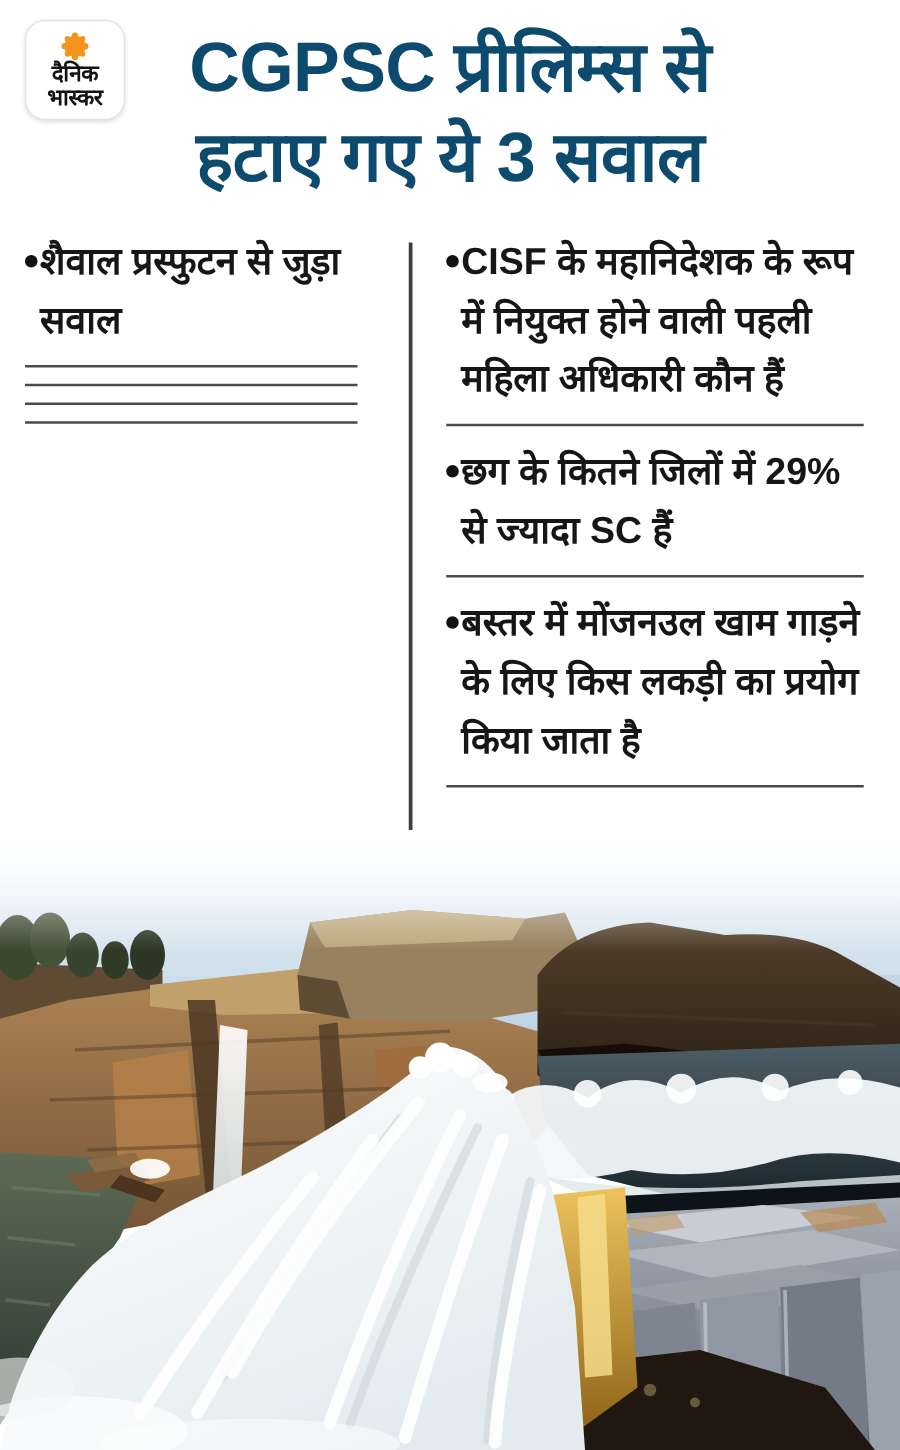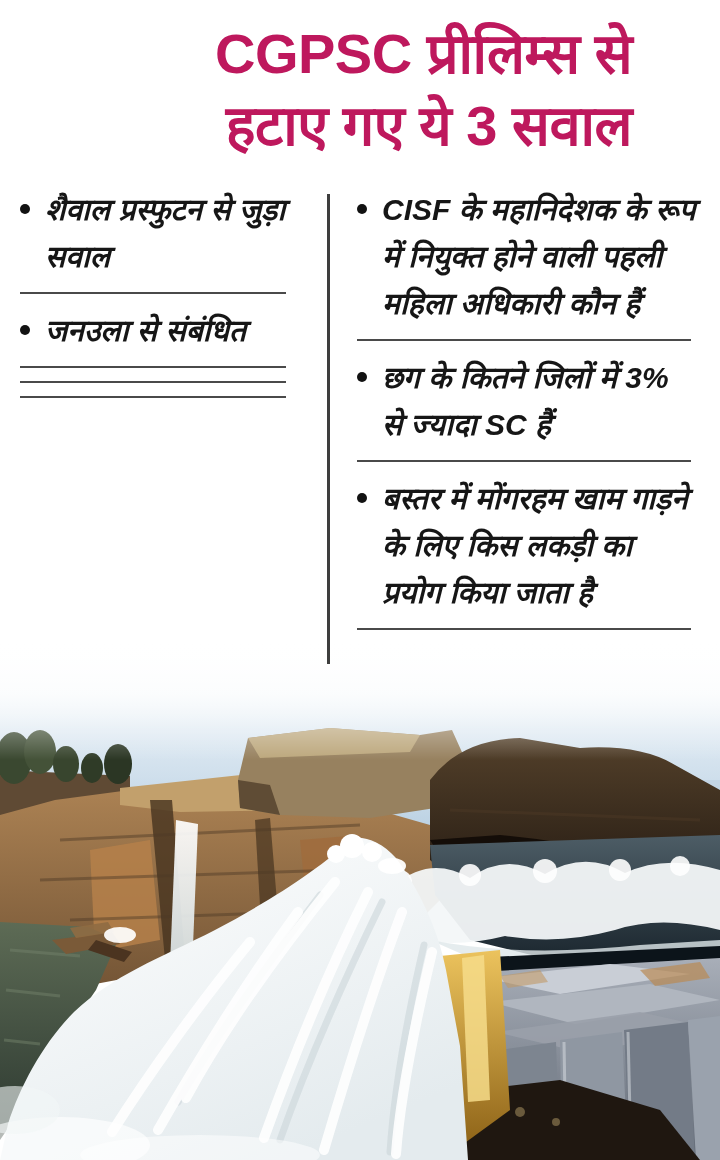--- a/index.html
+++ b/index.html
@@ -16,31 +16,31 @@
     background:#ffffff;border:1px solid #e4e4e4;border-radius:16px;
     box-shadow:0 1px 4px rgba(0,0,0,.14);
     display:flex;flex-direction:column;align-items:center;justify-content:center;
     z-index:5;
   }
   .logo-sun{width:26px;height:24px;margin-bottom:1px;}
   .logo-text span{display:block;font-weight:bold;font-size:18px;line-height:19px;
     color:#131313;text-align:center;letter-spacing:-0.3px;}
   .title{
     position:absolute;top:18px;left:88px;width:544px;margin:0;z-index:4;
-    text-align:right;font-weight:800;font-size:56px;line-height:72px;
-    color:#be185d;letter-spacing:-0.5px;
+    text-align:center;font-weight:800;font-size:56px;line-height:72px;
+    color:#0c4a6e;letter-spacing:-0.5px;
   }
   .title span{display:block;white-space:nowrap;}
   
   .columns{position:absolute;top:186px;left:0;width:720px;z-index:4;}
   .col{position:absolute;top:0;}
   .col-left{left:20px;width:306px;}
   .col-right{left:357px;width:340px;}
   .vdivider{position:absolute;left:327px;top:8px;width:3px;height:470px;background:#3e3e3e;}
-  .q-item{display:flex;gap:15px;font-style:italic;}
+  .q-item{display:flex;gap:2px;}
   .bullet{flex:0 0 auto;width:10px;height:10px;border-radius:50%;background:#121212;margin-top:18px;}
   .q-text{margin:0;font-size:30px;line-height:47px;font-weight:600;color:#161616;}
   .rule{height:2px;background:#4a4a4a;margin:12px 0 13px 0;}
   .col-left .rule{width:266px;}
   .col-right .rule{width:334px;}
 </style>
 </head>
 <body>
 
 <div class="page">
@@ -201,56 +201,71 @@
       <circle cx="336" cy="214" r="9" fill="#ffffff"></circle>
       <ellipse cx="392" cy="226" rx="14" ry="8" fill="#ffffff" opacity="0.95"></ellipse>
       <ellipse cx="60" cy="505" rx="90" ry="28" fill="#ffffff" opacity="0.65"></ellipse>
       <ellipse cx="15" cy="470" rx="45" ry="24" fill="#f2f7f7" opacity="0.6"></ellipse>
       <ellipse cx="200" cy="515" rx="120" ry="20" fill="#ffffff" opacity="0.5"></ellipse>
     </g>
 
     <rect x="0" y="0" width="720" height="120" fill="url(#fadeW)"></rect>
   </svg>
 
+  <div class="logo">
+    <svg class="logo-sun" viewBox="0 0 26 24" aria-hidden="true">
+      <g fill="#f6921e">
+        <circle cx="13" cy="12" r="8.5"></circle>
+        <circle cx="13" cy="3.5" r="2.6"></circle>
+          <circle cx="13" cy="20.5" r="2.6"></circle>
+        <circle cx="4.8" cy="12" r="2.6"></circle>
+          <circle cx="21.2" cy="12" r="2.6"></circle>
+        <circle cx="7" cy="6" r="2.3"></circle>
+          <circle cx="19" cy="6" r="2.3"></circle>
+        <circle cx="7" cy="18" r="2.3"></circle>
+          <circle cx="19" cy="18" r="2.3"></circle>
+      </g>
+    </svg>
+    <div class="logo-text">
+      <span>दैनिक</span>
+      <span>भास्कर</span>
+    </div>
+  </div>
 
   <h1 class="title">
     <span>CGPSC प्रीलिम्स से</span>
     <span>हटाए गए ये 3 सवाल</span>
   </h1>
 
   <div class="columns">
     <div class="vdivider"></div>
 
     <div class="col col-left">
       <div class="q-item">
         <span class="bullet"></span>
         <p class="q-text">शैवाल प्रस्फुटन से जुड़ा सवाल</p>
       </div>
       <div class="rule"></div>
-      <div class="q-item">
-        <span class="bullet"></span>
-        <p class="q-text">जनउला से संबंधित</p>
-      </div>
       <div class="rule"></div>
       <div class="rule"></div>
       <div class="rule"></div>
     </div>
 
     <div class="col col-right">
       <div class="q-item">
         <span class="bullet"></span>
         <p class="q-text">CISF के महानिदेशक के रूप में नियुक्त होने वाली पहली महिला अधिकारी कौन हैं</p>
       </div>
       <div class="rule"></div>
       <div class="q-item">
         <span class="bullet"></span>
-        <p class="q-text">छग के कितने जिलों में 3% से ज्यादा SC हैं</p>
-      </div>
-      <div class="rule"></div>
-      <div class="q-item">
-        <span class="bullet"></span>
-        <p class="q-text">बस्तर में मोंगरहम खाम गाड़ने के लिए किस लकड़ी का प्रयोग किया जाता है</p>
+        <p class="q-text">छग के कितने जिलों में 29% से ज्यादा SC हैं</p>
+      </div>
+      <div class="rule"></div>
+      <div class="q-item">
+        <span class="bullet"></span>
+        <p class="q-text">बस्तर में मोंजनउल खाम गाड़ने के लिए किस लकड़ी का प्रयोग किया जाता है</p>
       </div>
       <div class="rule"></div>
     </div>
   </div>
 
 </div>
 
 </body></html>

